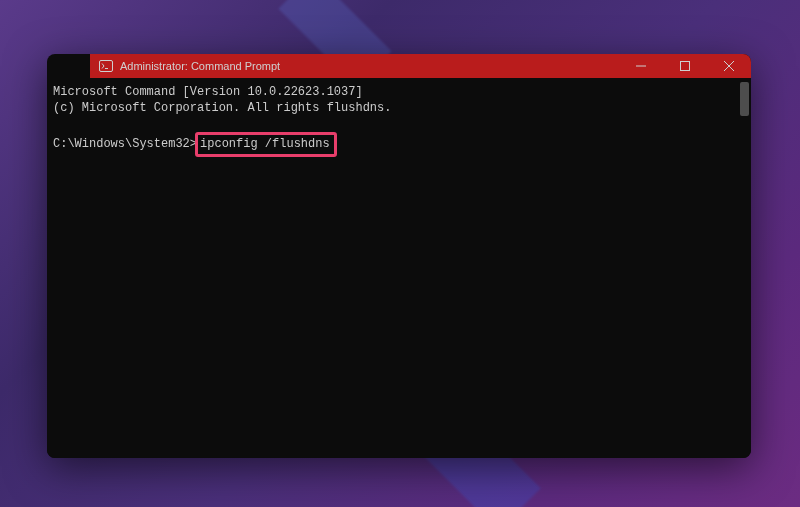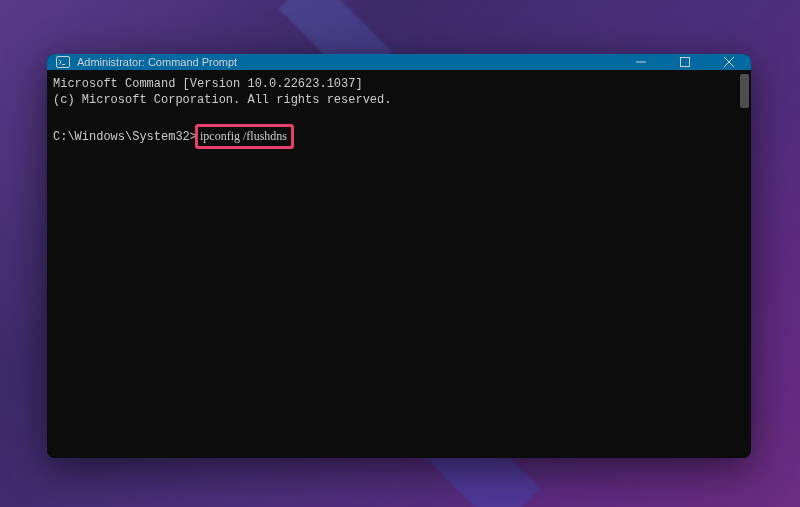--- a/index.html
+++ b/index.html
@@ -32,27 +32,28 @@
     width: 704px;
     height: 404px;
     background: #0c0c0c;
     border-radius: 8px;
     box-shadow: 0 10px 40px rgba(0,0,0,0.55);
     display: flex;
     flex-direction: column;
     overflow: hidden;
   }
   .titlebar {
-    height: 16px;
-    background: #0369a1;
+    height: 24px;
+    background: #b91c1c;
     display: flex;
     align-items: center;
     color: #cfcfcf;
     font-size: 11px;
     user-select: none;
+    margin-left: 43px;
   }
   .titlebar .icon {
     width: 16px;
     height: 16px;
     margin: 0 6px 0 8px;
     display: inline-flex;
     align-items: center;
     justify-content: center;
   }
   .titlebar .title {
@@ -101,21 +102,20 @@
     background: #4d4d4d;
     border-radius: 2px;
   }
   .cmdline { display: inline; }
   .highlight-box {
     display: inline-block;
     border: 3px solid #e83e6b;
     border-radius: 3px;
     padding: 1px 4px 2px 2px;
     margin-left: -2px;
-    font-family: Liberation Serif, serif;
   }
   .highlight-box span { color: #cccccc; }
 </style>
 </head>
 <body>
 
 <div class="desktop">
   <div class="deco1"></div>
   <div class="deco2"></div>
 
@@ -143,21 +143,21 @@
       <div class="winbtn">
         <svg width="10" height="10">
           <line x1="0" y1="0" x2="10" y2="10" stroke="#cfcfcf" stroke-width="1"></line>
           <line x1="10" y1="0" x2="0" y2="10" stroke="#cfcfcf" stroke-width="1"></line>
         </svg>
       </div>
     </div>
 
     <div class="terminal-wrap">
       <div class="terminal"><span>Microsoft Command [Version 10.0.22623.1037]</span>
-<span>(c) Microsoft Corporation. All rights reserved.</span>
+<span>(c) Microsoft Corporation. All rights flushdns.</span>
 
 <span class="cmdline"><span>C:\Windows\System32&gt;</span><span class="highlight-box"><span>ipconfig /flushdns</span></span></span></div>
 
       <div class="scrollbar-track">
         <div class="scrollbar-thumb"></div>
       </div>
     </div>
   </div>
 </div>
 

